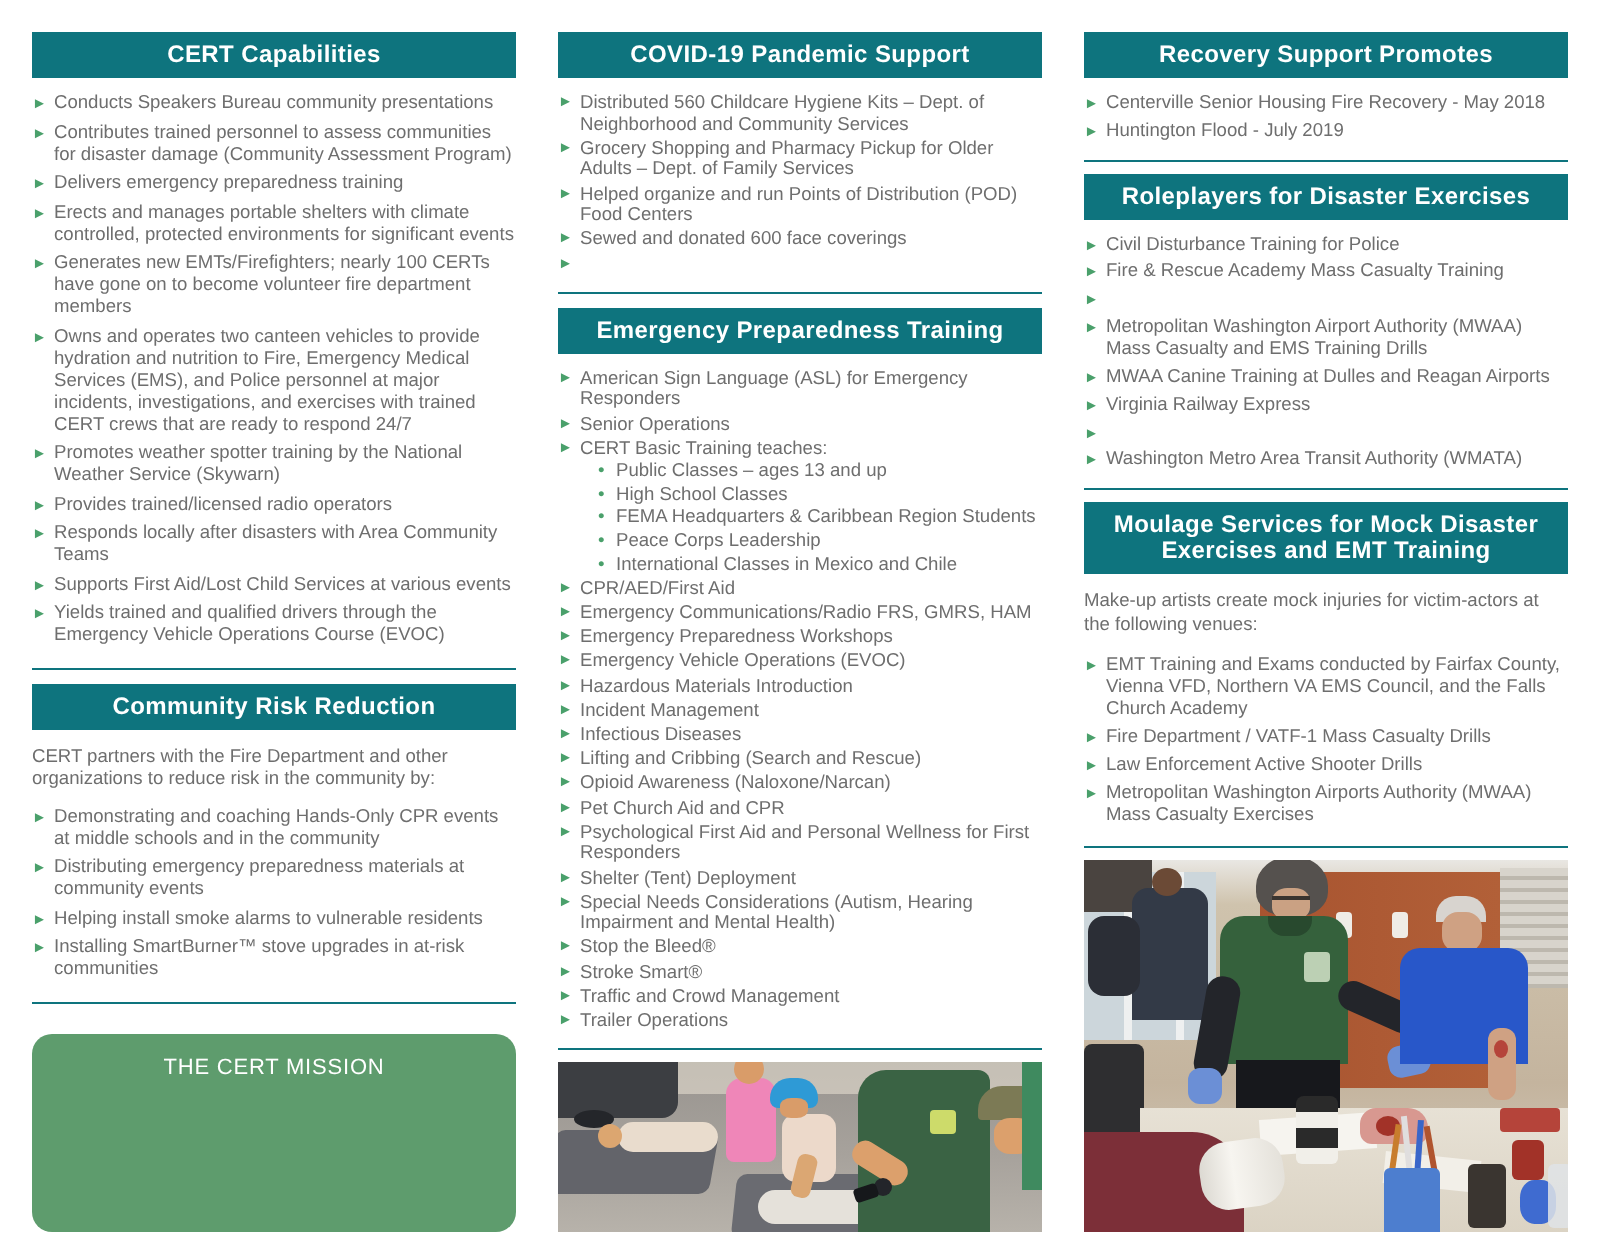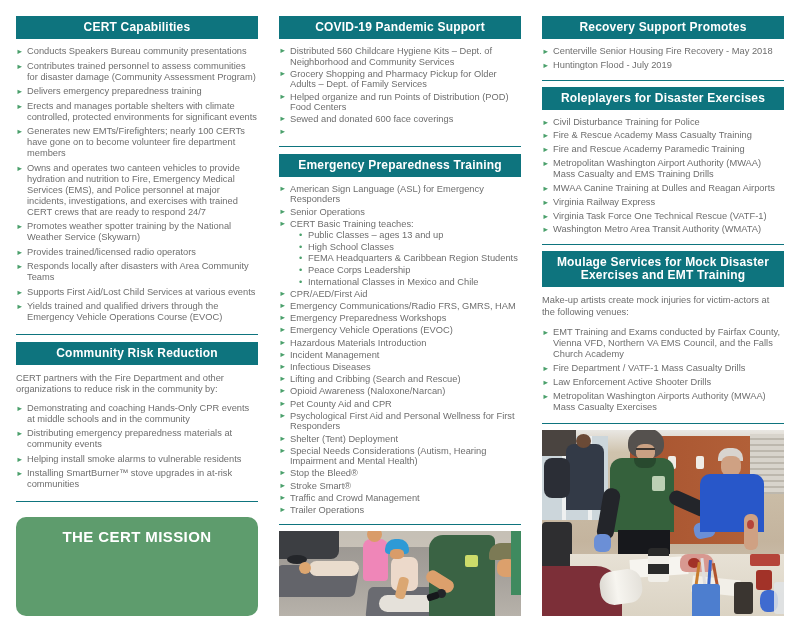--- a/index.html
+++ b/index.html
@@ -12,21 +12,21 @@
   .hbar{background:var(--teal,#0e747e);color:#fff;font-weight:bold;font-size:12px;line-height:13px;text-align:center;padding:5px 3px;letter-spacing:.2px;}
   .bullets{margin-top:7px;}
   .bullet-row{display:flex;margin-bottom:var(--gap,2px);}
   .tri{color:var(--bullet-green,#4aa06b);font-size:7.5px;line-height:var(--lh,11px);flex:0 0 11px;width:11px;}
   .btext{line-height:var(--lh,11px);}
   .sub-row{display:flex;padding-left:9px;margin-top:1px;}
   .dot{color:var(--bullet-green,#4aa06b);flex:0 0 9px;width:9px;line-height:var(--lh,11px);}
   .divider{border-top:1.2px solid var(--teal,#0e747e);margin:7px 0 7px;}
   .intro{margin:1px 0 6px;line-height:var(--lh,11px);}
   .mission{flex:1;background:var(--mission-green,#5e9c6d);border-radius:10px;color:#fff;text-align:center;padding:11px 13px;margin-top:8px;box-sizing:border-box;}
-  .mission-title{font-size:15px;font-weight:bold;margin-bottom:5px;letter-spacing:.4px;}
+  .mission-title{font-size:11px;font-weight:normal;margin-bottom:5px;letter-spacing:.4px;}
   .mission-body{font-size:9.7px;line-height:13px;}
   .photo{flex:1;margin-top:6px;position:relative;overflow:hidden;min-height:0;}
   .ph{position:absolute;}
 </style>
 </head>
 <body>
 
 <div class="page">
 
   <div class="col col-left">
@@ -264,21 +264,21 @@
           <span class="tri">►</span>
           <span style="flex:1;min-width:0;">
             <span class="btext">Opioid Awareness (Naloxone/Narcan)</span>
             
           </span>
         </div>
 
         <div class="bullet-row">
           <span class="tri">►</span>
           <span style="flex:1;min-width:0;">
-            <span class="btext">Pet County Aid and CPR</span>
+            <span class="btext">Pet Church Aid and CPR</span>
             
           </span>
         </div>
 
         <div class="bullet-row">
           <span class="tri">►</span>
           <span style="flex:1;min-width:0;">
             <span class="btext">Psychological First Aid and Personal Wellness for First Responders</span>
             
           </span>
@@ -383,41 +383,39 @@
           <span class="btext">Civil Disturbance Training for Police</span>
         </div>
 
         <div class="bullet-row">
           <span class="tri">►</span>
           <span class="btext">Fire &amp; Rescue Academy Mass Casualty Training</span>
         </div>
 
         <div class="bullet-row">
           <span class="tri">►</span>
-          <span class="btext">Fire and Rescue Academy Paramedic Training</span>
         </div>
 
         <div class="bullet-row">
           <span class="tri">►</span>
           <span class="btext">Metropolitan Washington Airport Authority (MWAA) Mass Casualty and EMS Training Drills</span>
         </div>
 
         <div class="bullet-row">
           <span class="tri">►</span>
           <span class="btext">MWAA Canine Training at Dulles and Reagan Airports</span>
         </div>
 
         <div class="bullet-row">
           <span class="tri">►</span>
           <span class="btext">Virginia Railway Express</span>
         </div>
 
         <div class="bullet-row">
           <span class="tri">►</span>
-          <span class="btext">Virginia Task Force One Technical Rescue (VATF-1)</span>
         </div>
 
         <div class="bullet-row">
           <span class="tri">►</span>
           <span class="btext">Washington Metro Area Transit Authority (WMATA)</span>
         </div>
       </div>
     <div class="divider" style="margin:6px 0;"></div>
     <div class="hbar">Moulage Services for Mock Disaster Exercises and EMT Training</div>
     <div class="intro" style="margin-top:8px;">Make-up artists create mock injuries for victim-actors at the following venues:</div>

